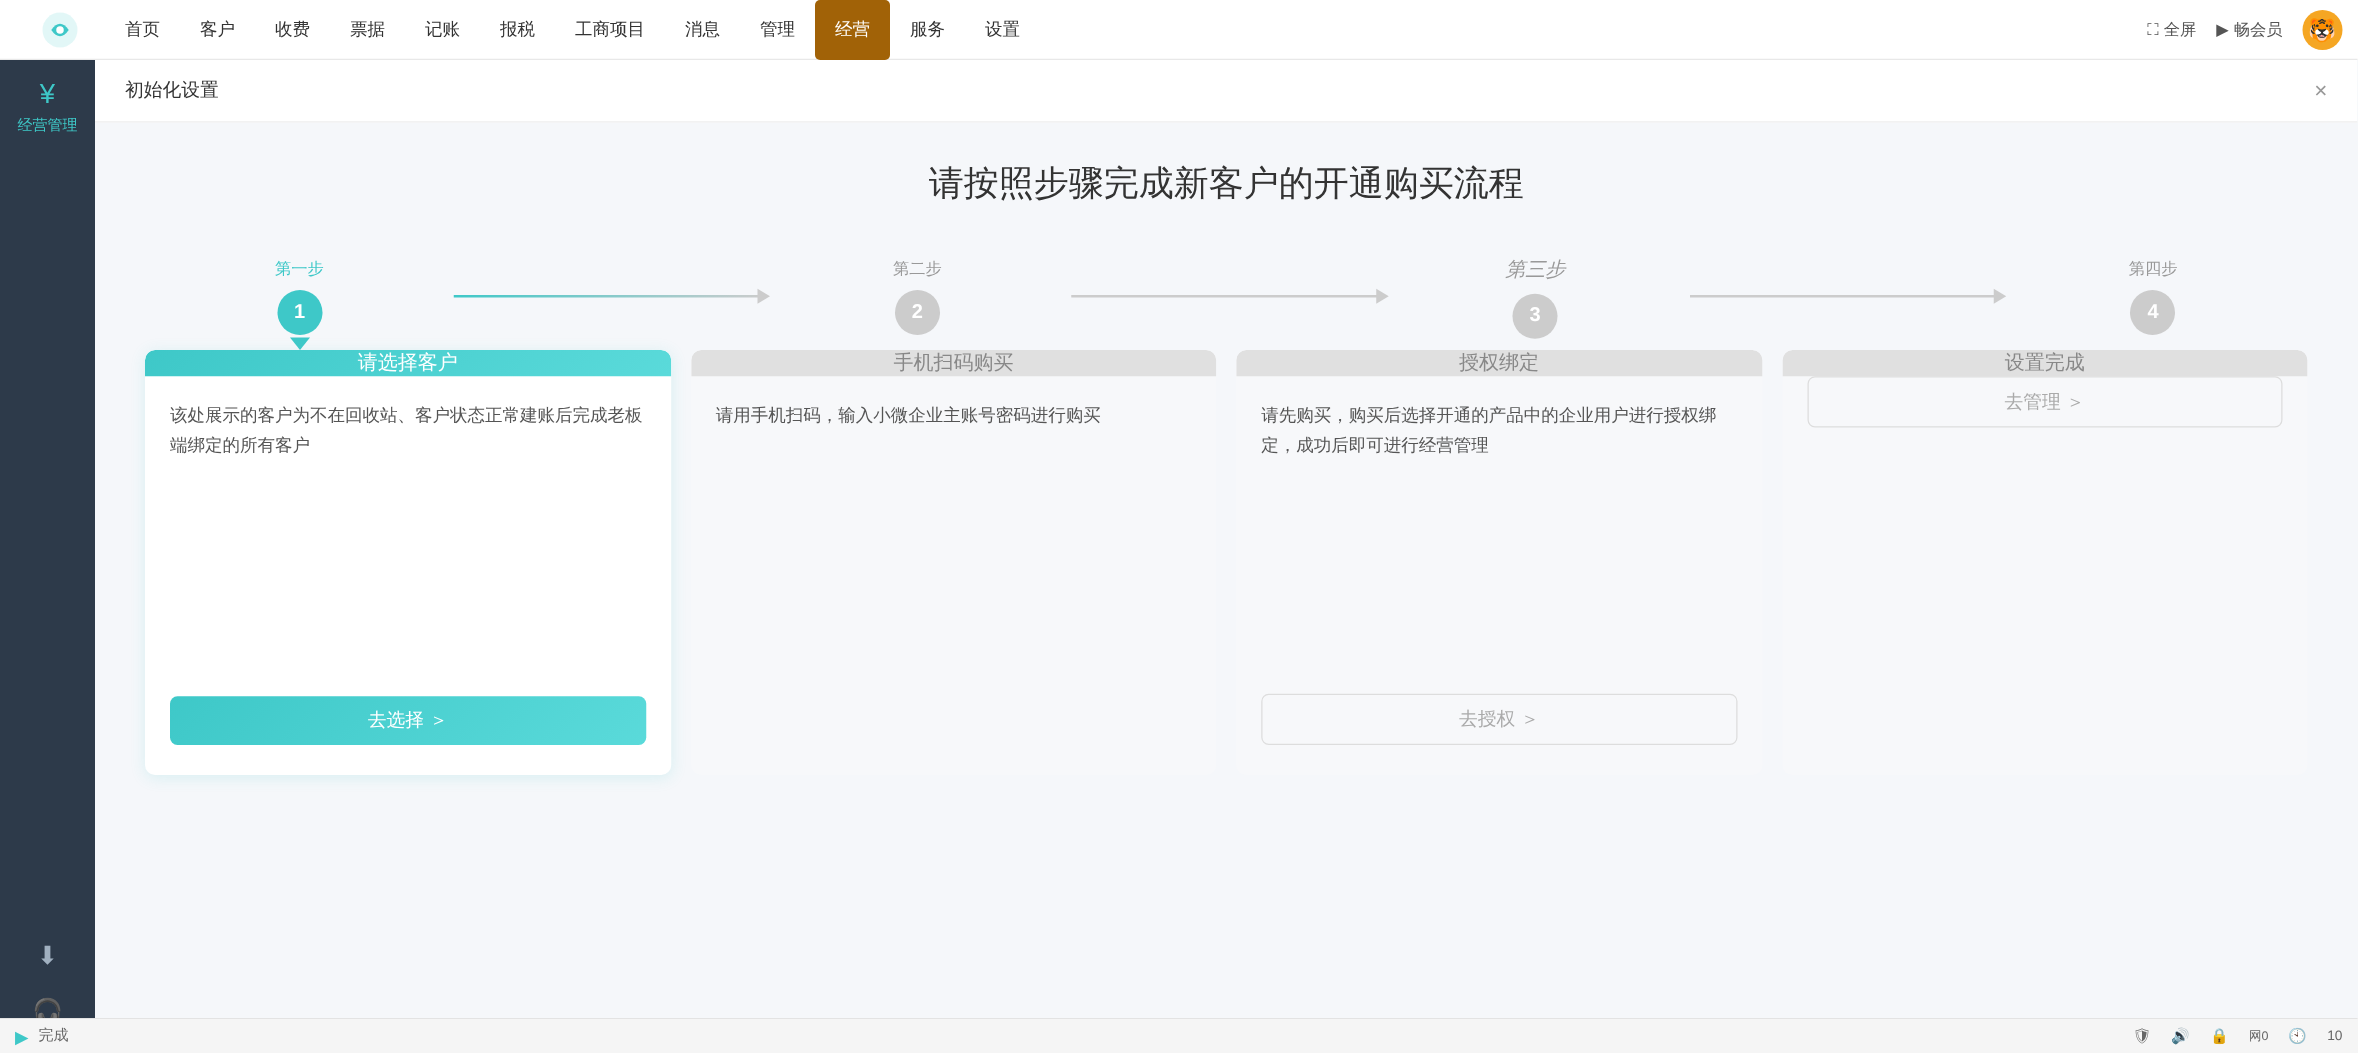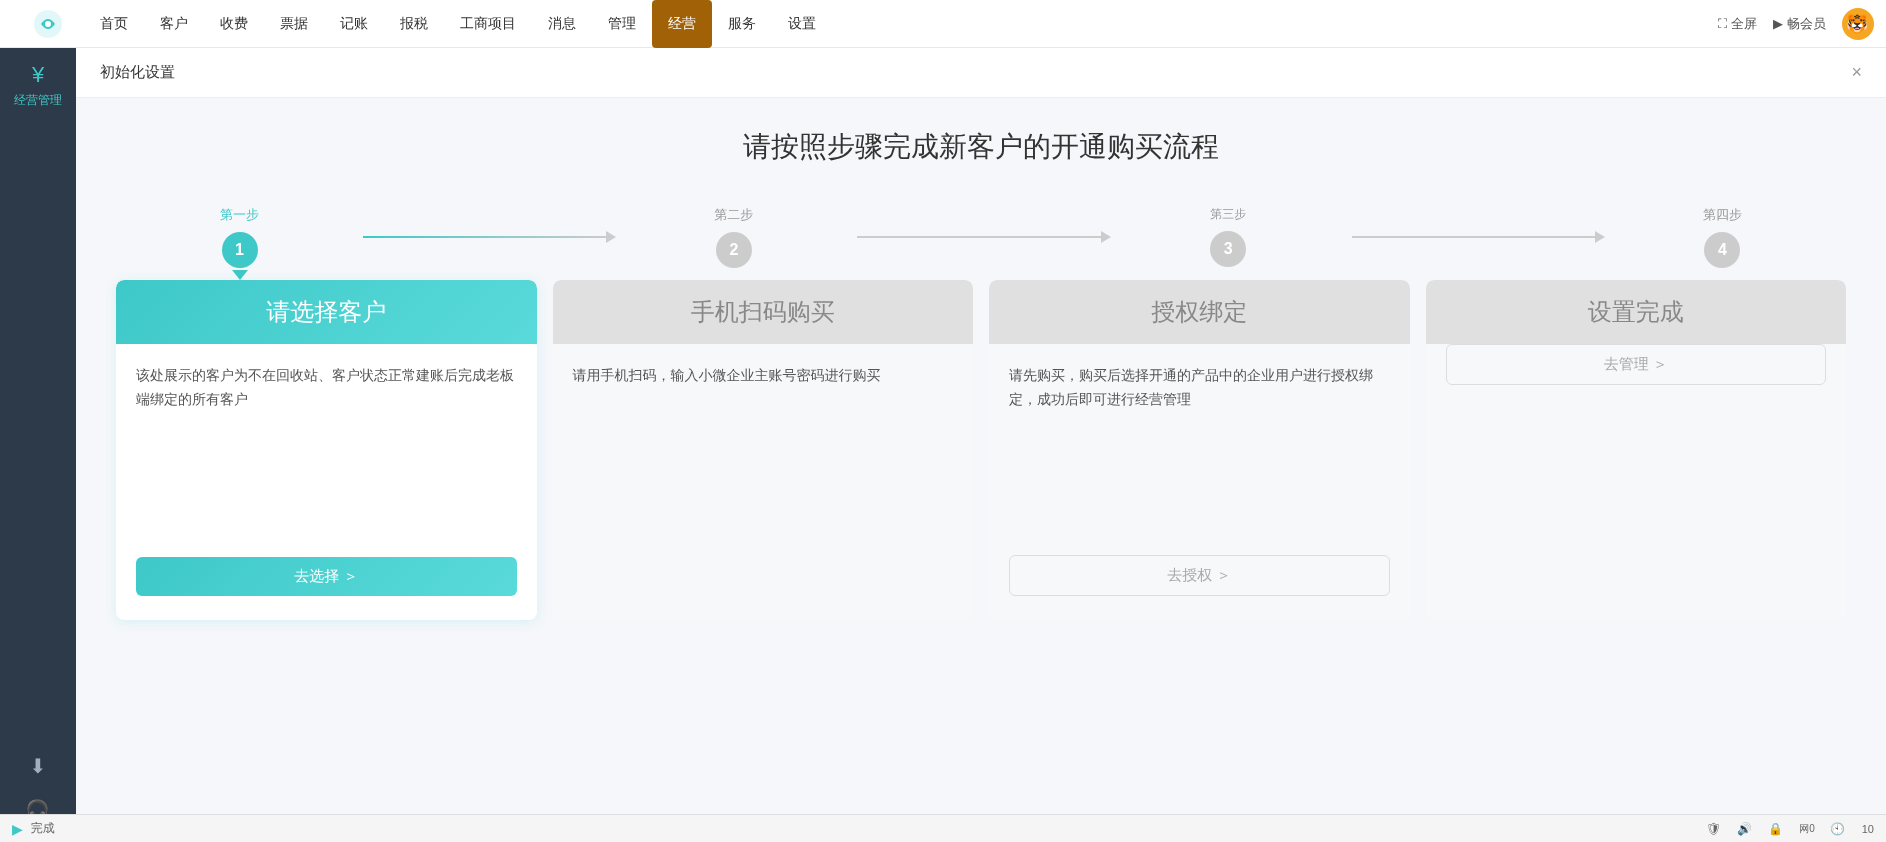--- a/index.html
+++ b/index.html
@@ -69,21 +69,21 @@
     }
     .step-card {
       flex: 1; border-radius: 8px; min-height: 340px;
       display: flex; flex-direction: column; padding: 0;
       overflow: hidden; background: #fff;
     }
     .step-card.card-active { background: #fff; box-shadow: 0 2px 12px rgba(62,200,200,0.15); }
     .step-card.card-inactive { background: #f7f8fa; }
 
     .card-header {
-      padding: 16px; text-align: center; font-size: 24px; font-weight: 500;
+      padding: 0; text-align: center; font-size: 16px; font-weight: 500;
       border-radius: 8px 8px 0 0;
     }
     .card-header.active-header {
       background: linear-gradient(135deg, #3ec8c8 0%, #5adada 100%);
       color: #fff;
     }
     .card-header.inactive-header {
       background: #e0e0e0; color: #888;
     }
 
@@ -200,21 +200,21 @@
         <div style="width:36px; height:36px; border-radius:50%; background:#ccc; display:flex; align-items:center; justify-content:center; color:#fff; font-size:16px; font-weight:bold;">2</div>
       </div>
 
       <div style="flex:1; display:flex; align-items:center; margin-top:30px;">
         <div style="flex:1; height:2px; background:#ccc; position:relative;">
           <div style="position:absolute; right:-6px; top:-5px; width:0; height:0; border-top:6px solid transparent; border-bottom:6px solid transparent; border-left:10px solid #ccc;"></div>
         </div>
       </div>
 
       <div style="flex:1; display:flex; flex-direction:column; align-items:center;">
-        <div style="font-size:12px; color:#999; margin-bottom:8px;">第三步</div>
+        <div style="font-size:16px; color:#999; margin-bottom:8px;font-style:italic;">第三步</div>
         <div style="width:36px; height:36px; border-radius:50%; background:#ccc; display:flex; align-items:center; justify-content:center; color:#fff; font-size:16px; font-weight:bold;">3</div>
       </div>
 
       <div style="flex:1; display:flex; align-items:center; margin-top:30px;">
         <div style="flex:1; height:2px; background:#ccc; position:relative;">
           <div style="position:absolute; right:-6px; top:-5px; width:0; height:0; border-top:6px solid transparent; border-bottom:6px solid transparent; border-left:10px solid #ccc;"></div>
         </div>
       </div>
 
       <div style="flex:1; display:flex; flex-direction:column; align-items:center;">

